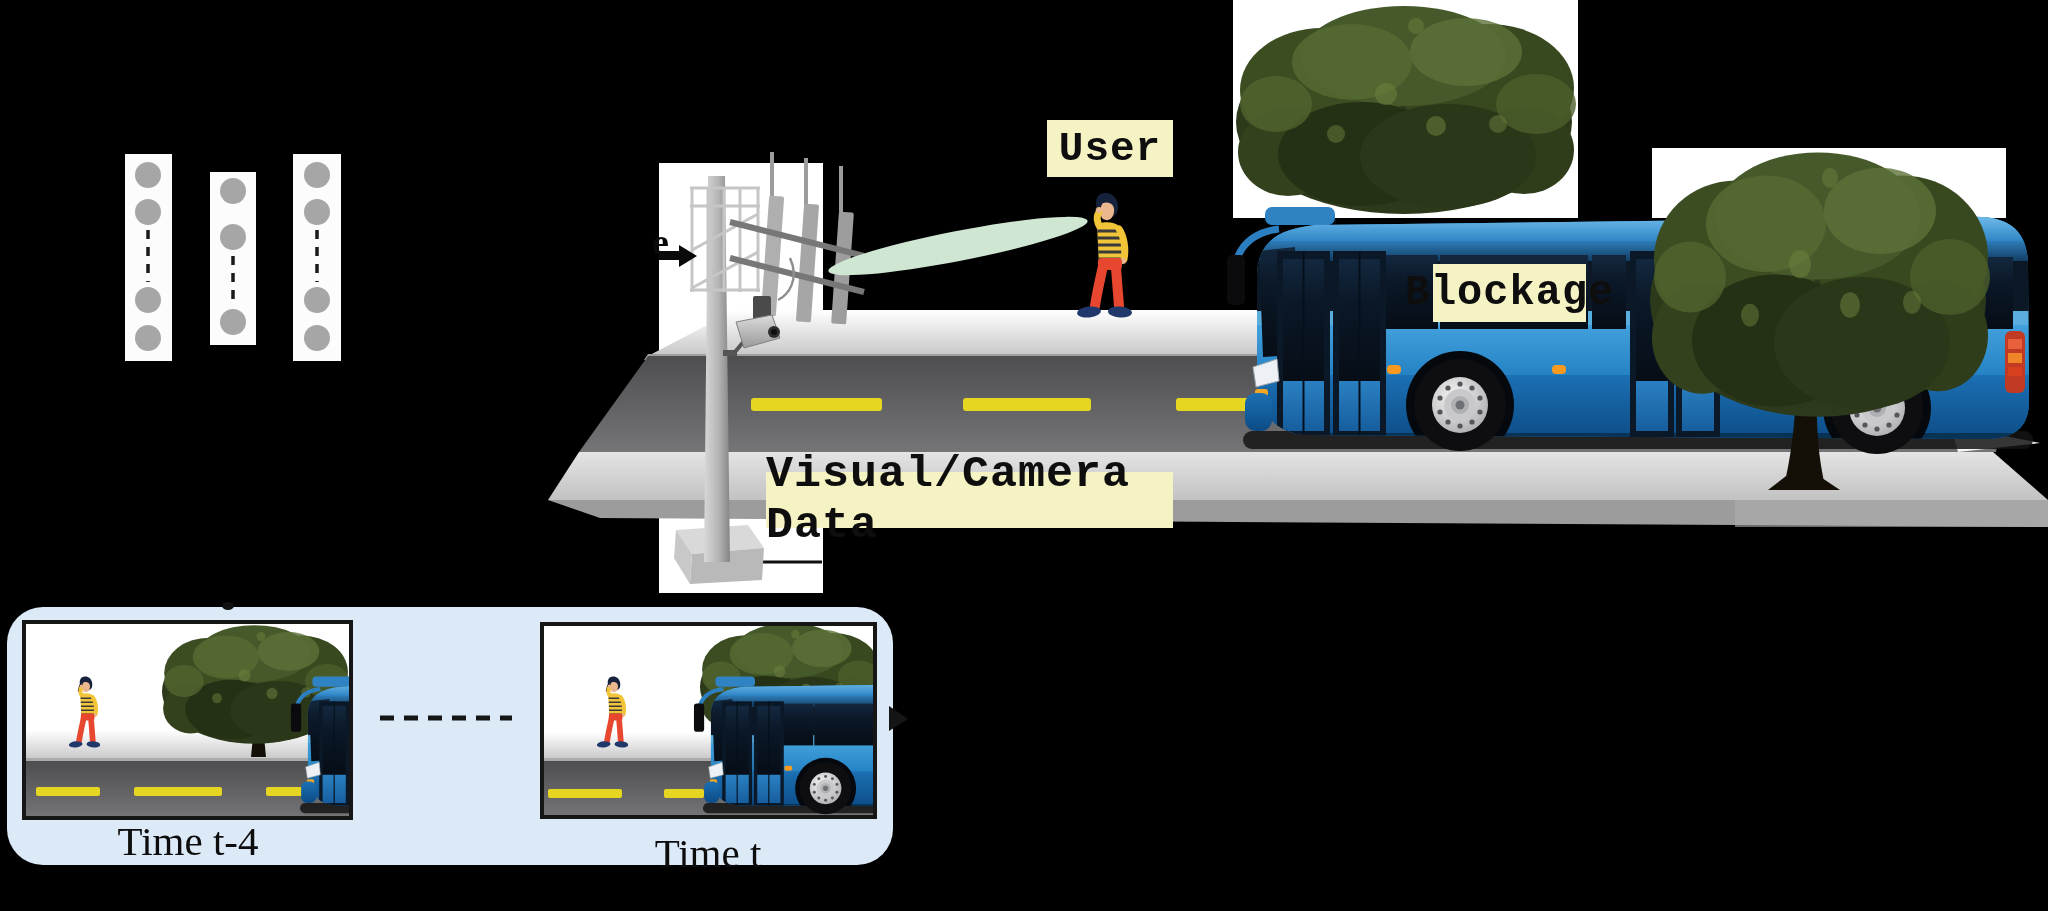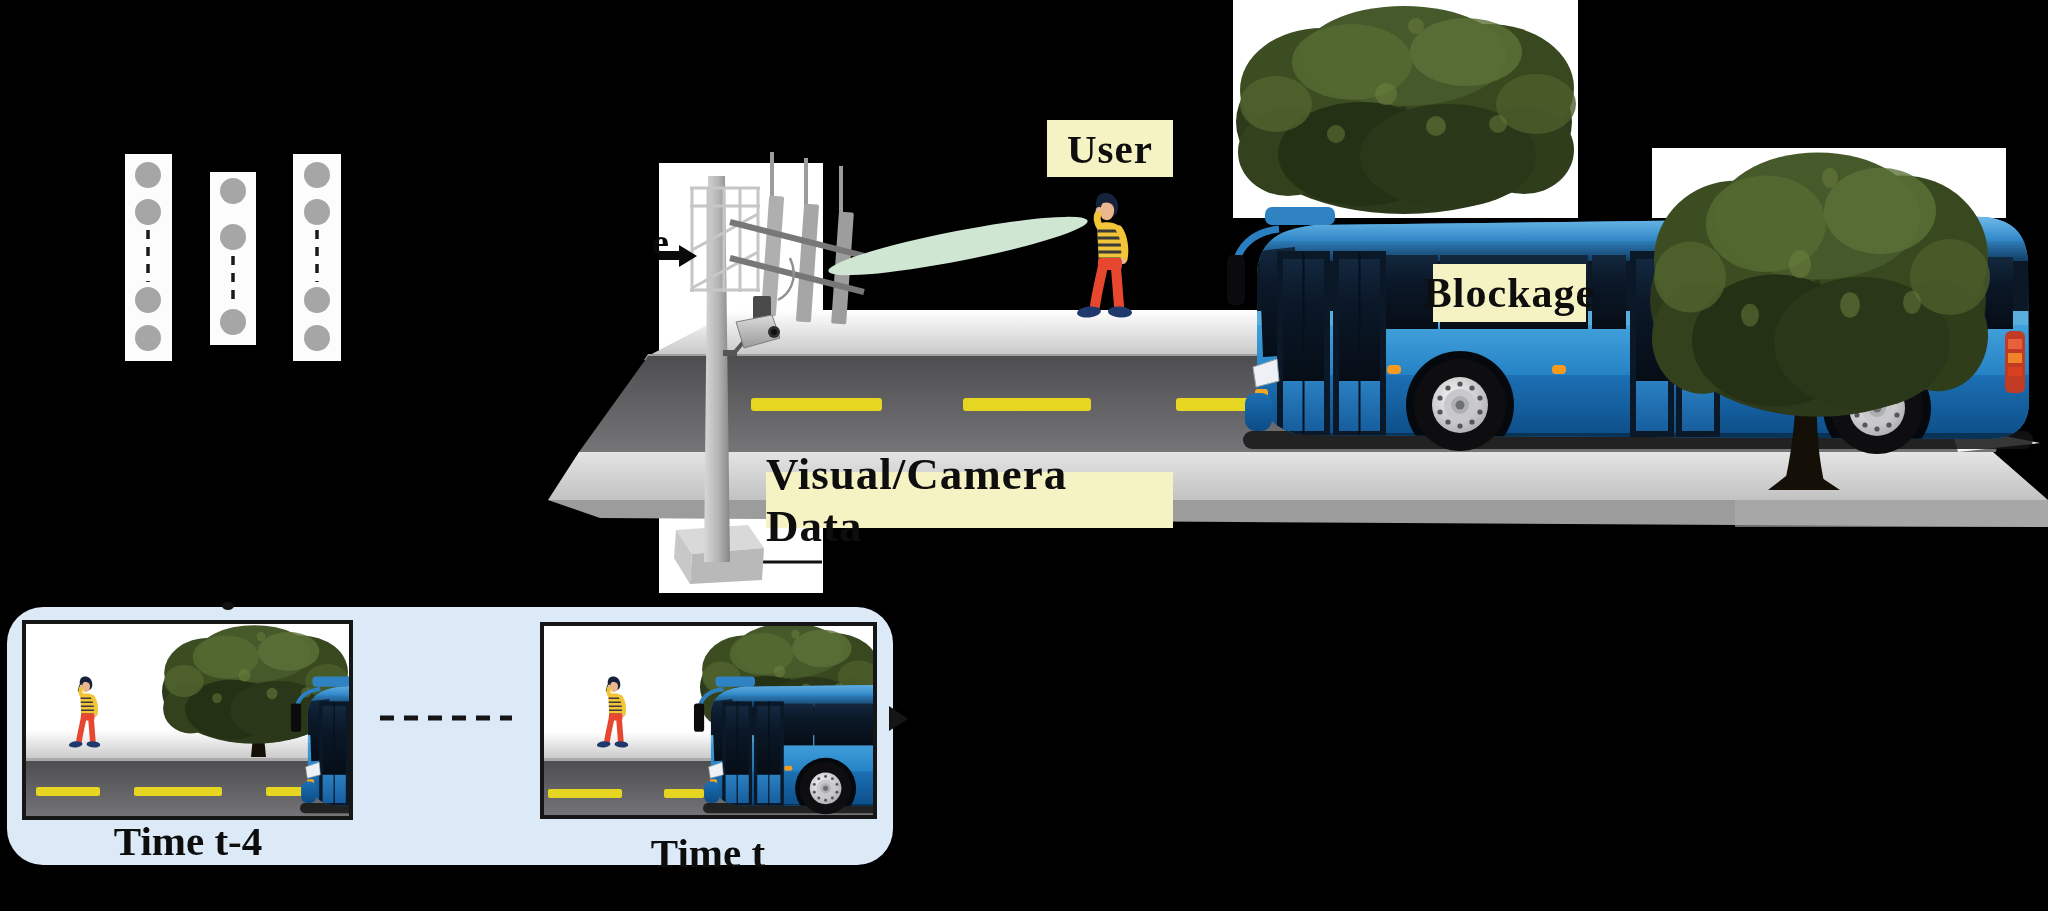--- a/index.html
+++ b/index.html
@@ -1,25 +1,25 @@
 <!DOCTYPE html>
 <html><head>
 <meta charset="utf-8">
 <style>
   html,body{margin:0;padding:0;background:#000;}
   .stage{position:relative;width:2048px;height:911px;background:#000;overflow:hidden;
          font-family:"Liberation Serif",serif;}
   .scene{position:absolute;left:0;top:0;width:2048px;height:911px;}
   .tag{position:absolute;background:#F5F2C3;color:#0E0E0E;font-weight:bold;
        display:flex;align-items:center;justify-content:center;z-index:5;
-       font-family:Liberation Serif, serif;letter-spacing:1px;}
+       font-family:Liberation Mono, monospace;letter-spacing:1px;}
   .tag-user{left:1047px;top:120px;width:126px;height:57px;font-size:41px;}
   .tag-blockage{left:1433px;top:264px;width:153px;height:58px;font-size:42px;}
   .tag-visual{left:766px;top:472px;width:407px;height:56px;font-size:45px;}
-  .caption{position:absolute;background:transparent;color:#0D0D0D;font-weight:bold;
+  .caption{position:absolute;background:transparent;color:#0D0D0D;font-weight:normal;
        font-size:41px;display:flex;align-items:center;justify-content:center;z-index:5;
        font-family:"Liberation Serif",serif;}
   .cap-t4{left:38px;top:818px;width:300px;height:46px;}
   .cap-t{left:558px;top:818px;width:300px;height:46px;margin-top:12px;}
   .partial-e{position:absolute;left:652px;top:220px;width:30px;height:40px;
        color:#0A0A0A;font-weight:bold;font-size:38px;z-index:5;
        font-family:"Liberation Serif",serif;}
 </style>
 </head>
 <body>

